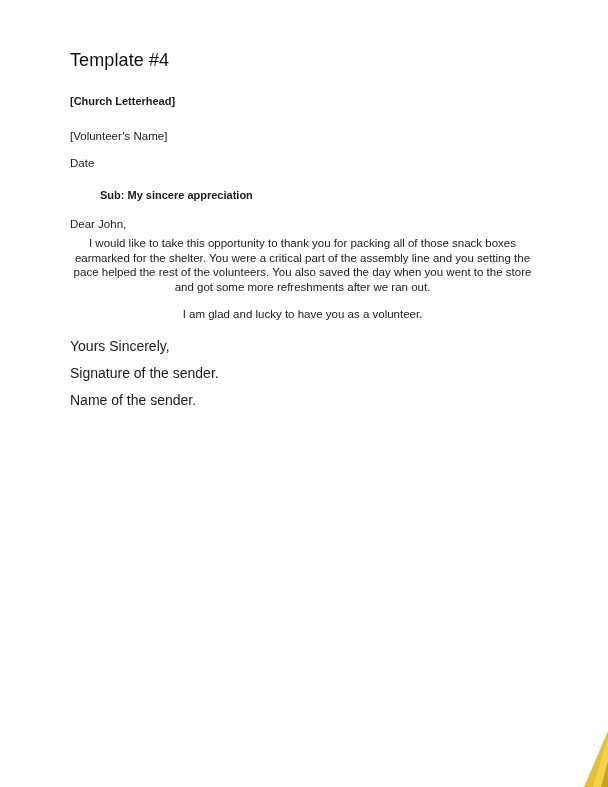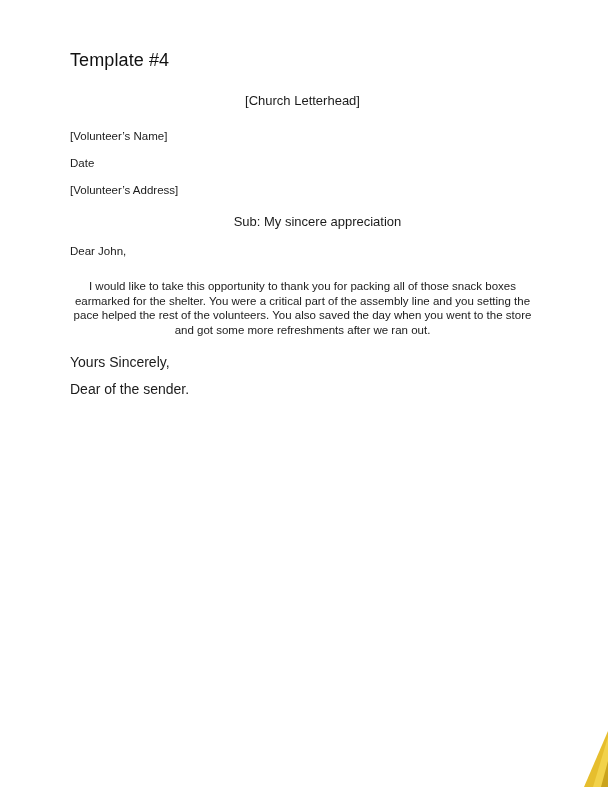--- a/index.html
+++ b/index.html
@@ -49,25 +49,26 @@
   .doc-title {
     font-size: 18px;
     font-weight: 400;
     line-height: 24px;
     letter-spacing: 0.1px;
     margin: 0 0 21px 0;
     color: #111111;
   }
 
   .line-centered {
-    font-size: 13px;
+    font-size: 11px;
     line-height: 16px;
-    text-align: center;
+    text-align: left;
     margin: 0;
     color: #1b1b1b;
+    font-weight: bold;
   }
 
   .letterhead {
     margin-bottom: 19px;
   }
 
   .addr-line {
     font-size: 11.5px;
     line-height: 16px;
     margin: 0 0 11px 0;
@@ -76,21 +77,21 @@
   .addr-line.first { margin-top: 0; }
 
   .subject-line {
     margin: 16px 0 13px 0;
     padding-left: 30px;
   }
 
   .salutation {
     font-size: 11.5px;
     line-height: 16px;
-    margin: 0 0 20px 0;
+    margin: 0 0 4px 0;
     color: #1b1b1b;
   }
 
   .para {
     font-size: 11.5px;
     line-height: 14.7px;
     margin: 0 0 12px 0;
     color: #1b1b1b;
     text-align: center;
   }
@@ -112,38 +113,39 @@
   <div class="doc-body">
 
     <h1 class="doc-title">Template #4</h1>
 
     <p class="line-centered letterhead">[Church Letterhead]</p>
 
     <p class="addr-line">[Volunteer’s Name]</p>
 
     <p class="addr-line first">Date</p>
 
-    <p class="addr-line">[Volunteer’s Address]</p>
 
 
     <p class="line-centered subject-line">Sub: My sincere appreciation</p>
 
     <p class="salutation">Dear John,</p>
 
     <p class="para">I would like to take this opportunity to thank you for packing all of those snack boxes earmarked for the shelter. You were a critical part of the assembly line and you setting the pace helped the rest of the volunteers. You also saved the day when you went to the store and got some more refreshments after we ran out.</p>
 
 
 
+    <p class="para">I am glad and lucky to have you as a volunteer.</p>
 
     <div class="spacer-before-closing"></div>
 
     <p class="closing-line">Yours Sincerely,</p>
 
+    <p class="closing-line">Signature of the sender.</p>
 
-    <p class="closing-line">Dear of the sender.</p>
+    <p class="closing-line">Name of the sender.</p>
 
   </div>
 
   <div class="corner-accent">
     <svg width="34" height="56" viewBox="0 0 34 56" xmlns="http://www.w3.org/2000/svg">
       <polygon points="34,0 34,56 10,56" fill="#e6be2e"></polygon>
       <polygon points="34,6 34,56 19,56" fill="#f2d24a"></polygon>
       <polygon points="34,30 34,56 27,56" fill="#caa31d"></polygon>
     </svg>
   </div>

